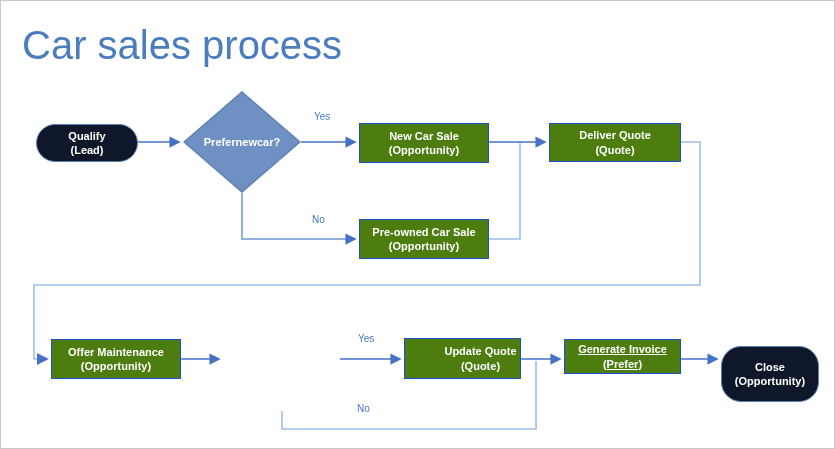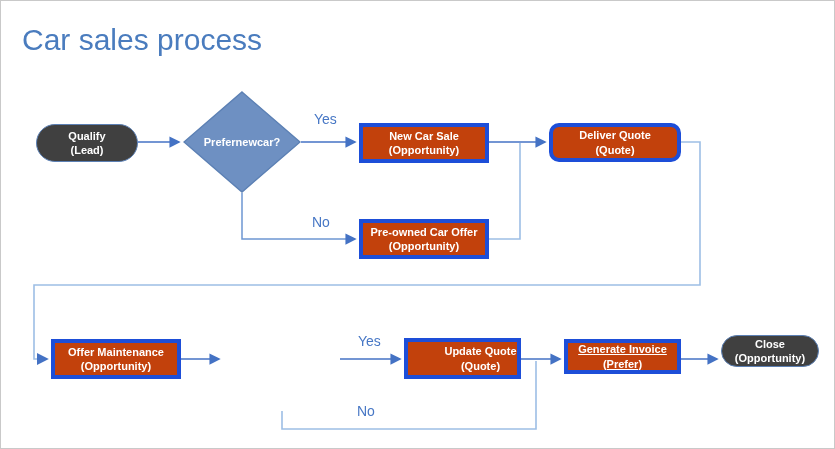--- a/index.html
+++ b/index.html
@@ -2,50 +2,50 @@
 <html><head>
 <meta charset="utf-8">
 <style>
   html,body{margin:0;padding:0;background:#f2f2f2;font-family:"Liberation Sans",sans-serif;}
   .stage{
     position:relative;width:833px;height:447px;margin:0;
     background:#ffffff;border:1px solid #c9c9c9;overflow:hidden;
   }
   .title{
     position:absolute;left:21px;top:22px;
-    font-size:30px;font-weight:400;color:#4a7cbe;letter-spacing:0px;
+    font-size:40px;font-weight:400;color:#4a7cbe;letter-spacing:0px;
     white-space:nowrap;
   }
   svg.connectors{position:absolute;left:0;top:0;width:833px;height:447px;}
   .node{
     position:absolute;display:flex;flex-direction:column;align-items:center;justify-content:center;
     color:#ffffff;font-size:11px;font-weight:bold;text-align:center;line-height:1.3;
     box-sizing:border-box;
   }
-  .process{background:#c2410c;border:4px solid #1d4ed8;}
-  .terminator{background:#404040;border:1px solid #5c80b4;border-radius:20px;}
+  .process{background:#4d7c0f;border:1px solid #1d4ed8;}
+  .terminator{background:#0f172a;border:1px solid #5c80b4;border-radius:20px;}
   .decision{background:transparent;border:none;padding:0;}
   .decision svg{position:absolute;left:0;top:0;}
   .decision .dtext{
     position:relative;z-index:1;display:flex;flex-direction:row;align-items:center;justify-content:center;
   }
   .edge-label{
-    position:absolute;font-size:14px;color:#4777c5;white-space:nowrap;
+    position:absolute;font-size:10px;color:#4777c5;white-space:nowrap;
   }
   
   #n-qualify{left:35px;top:123px;width:102px;height:38px;}
   #n-prefer{left:182px;top:90px;width:118px;height:102px;}
   #n-newcar{left:358px;top:122px;width:130px;height:40px;}
-  #n-deliver{left:548px;top:122px;width:132px;height:39px;border-radius:10px;}
+  #n-deliver{left:548px;top:122px;width:132px;height:39px;}
   #n-preowned{left:358px;top:218px;width:130px;height:40px;}
   #n-offer{left:50px;top:338px;width:130px;height:40px;}
   #n-addservice{left:223px;top:306px;width:116px;height:104px;}
   #n-update{left:403px;top:337px;width:117px;height:41px;padding-left:36px;}
   #n-invoice{left:563px;top:338px;width:117px;height:35px;text-decoration:underline;}
-  #n-close{left:720px;top:334px;width:98px;height:32px;}
+  #n-close{left:720px;top:345px;width:98px;height:56px;}
   
   #lbl-yes1{left:313px;top:110px;}
   #lbl-no1{left:311px;top:213px;}
   #lbl-yes2{left:357px;top:332px;}
   #lbl-no2{left:356px;top:402px;}
 </style>
 </head>
 <body>
 
 <div class="stage">
@@ -93,21 +93,21 @@
     <span>New Car Sale</span>
     <span>(Opportunity)</span>
   </div>
 
   <div class="node process" id="n-deliver">
     <span>Deliver Quote</span>
     <span>(Quote)</span>
   </div>
 
   <div class="node process" id="n-preowned">
-    <span>Pre-owned Car Offer</span>
+    <span>Pre-owned Car Sale</span>
     <span>(Opportunity)</span>
   </div>
 
   <div class="node process" id="n-offer">
     <span>Offer Maintenance</span>
     <span>(Opportunity)</span>
   </div>
 
 
   <div class="node process" id="n-update">

